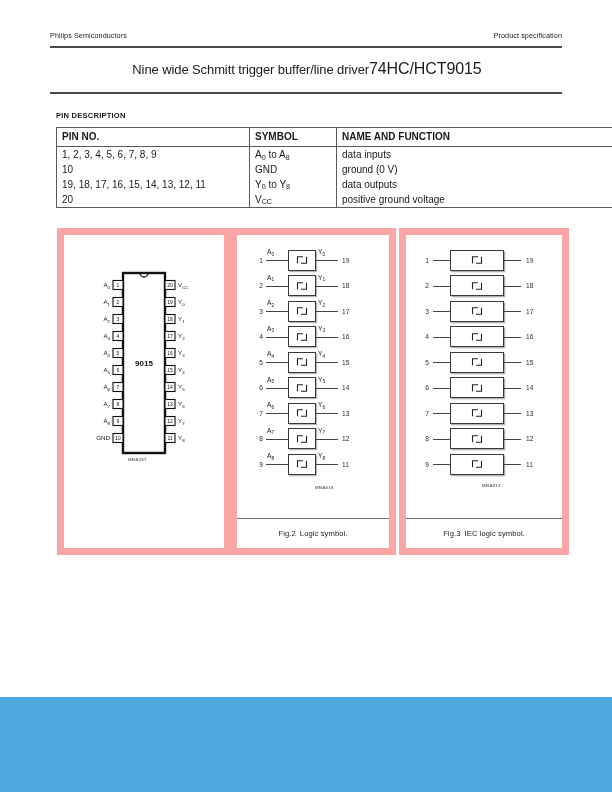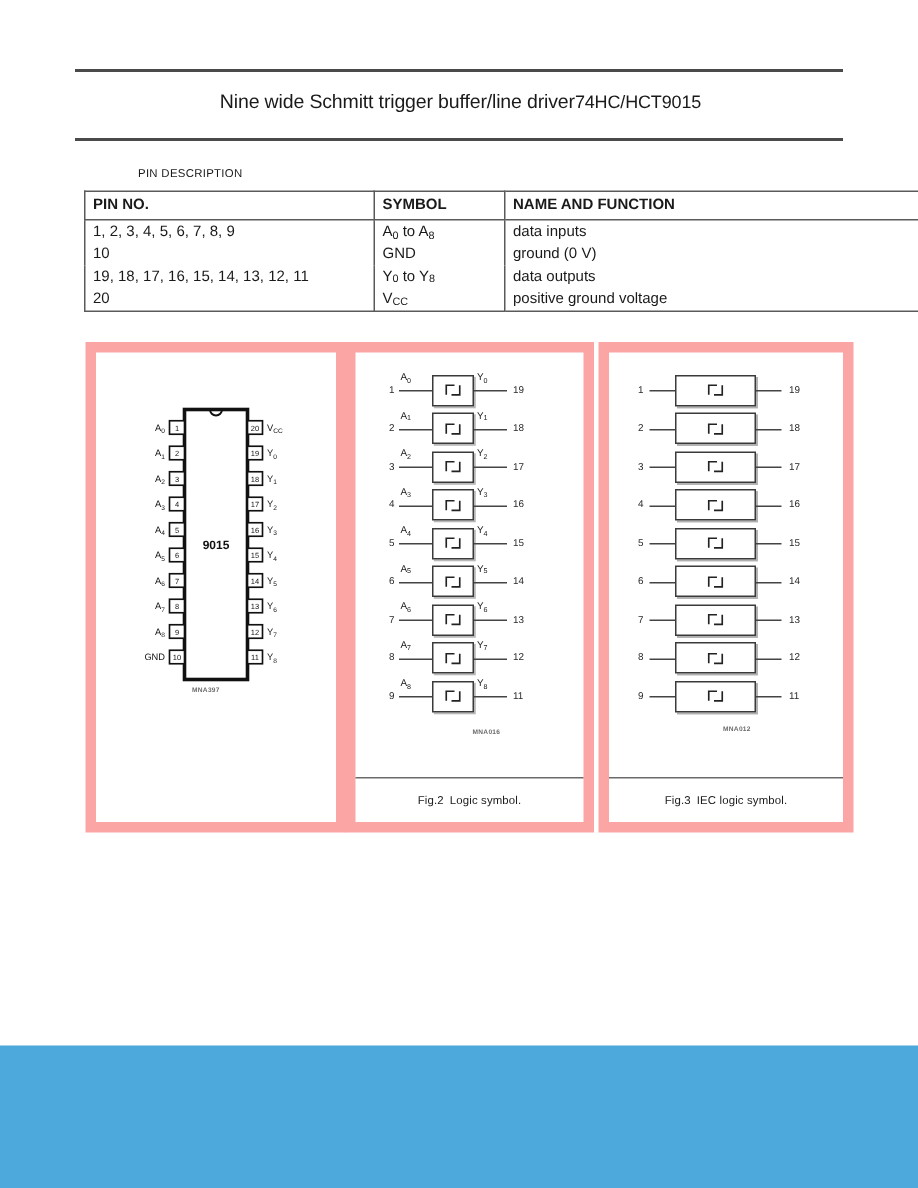--- a/index.html
+++ b/index.html
@@ -47,39 +47,38 @@
     display: flex;
     justify-content: center;
     align-items: baseline;
   }
   .title-main {
     font-size: 13px;
     padding-left: 16px;
     letter-spacing: -.1px;
   }
   .title-part {
-    font-size: 12px;
+    font-size: 16px;
     padding-right: 14px;
     letter-spacing: -.1px;
   }
   .hdr-rule-thick {
     position: absolute;
     left: 50px; top: 92px;
     width: 512px; height: 2.2px;
     background: #4a4a4a;
   }
 
   
   .sec-title {
     position: absolute;
     left: 56px; top: 111px;
     font-size: 7.6px;
-    font-weight: normal;
+    font-weight: bold;
     letter-spacing: .2px;
-    margin-left: 36px;
   }
 
   
   table.pintab {
     position: absolute;
     left: 56px; top: 127px;
     width: 572px;
     border-collapse: collapse;
     font-size: 10px;
   }
@@ -255,20 +254,24 @@
     color: #ffffff;
     letter-spacing: -1px;
     font-family: "Liberation Sans", sans-serif;
   }
 </style>
 </head>
 <body>
 
 <div class="page">
 
+  <div class="hdr-row">
+    <span>Philips Semiconductors</span>
+    <span>Product specification</span>
+  </div>
   <div class="hdr-rule-thin"></div>
 
   <div class="title-row">
     <span class="title-main">Nine wide Schmitt trigger buffer/line driver</span>
     <span class="title-part">74HC/HCT9015</span>
   </div>
   <div class="hdr-rule-thick"></div>
 
   <div class="sec-title">PIN DESCRIPTION</div>
 

